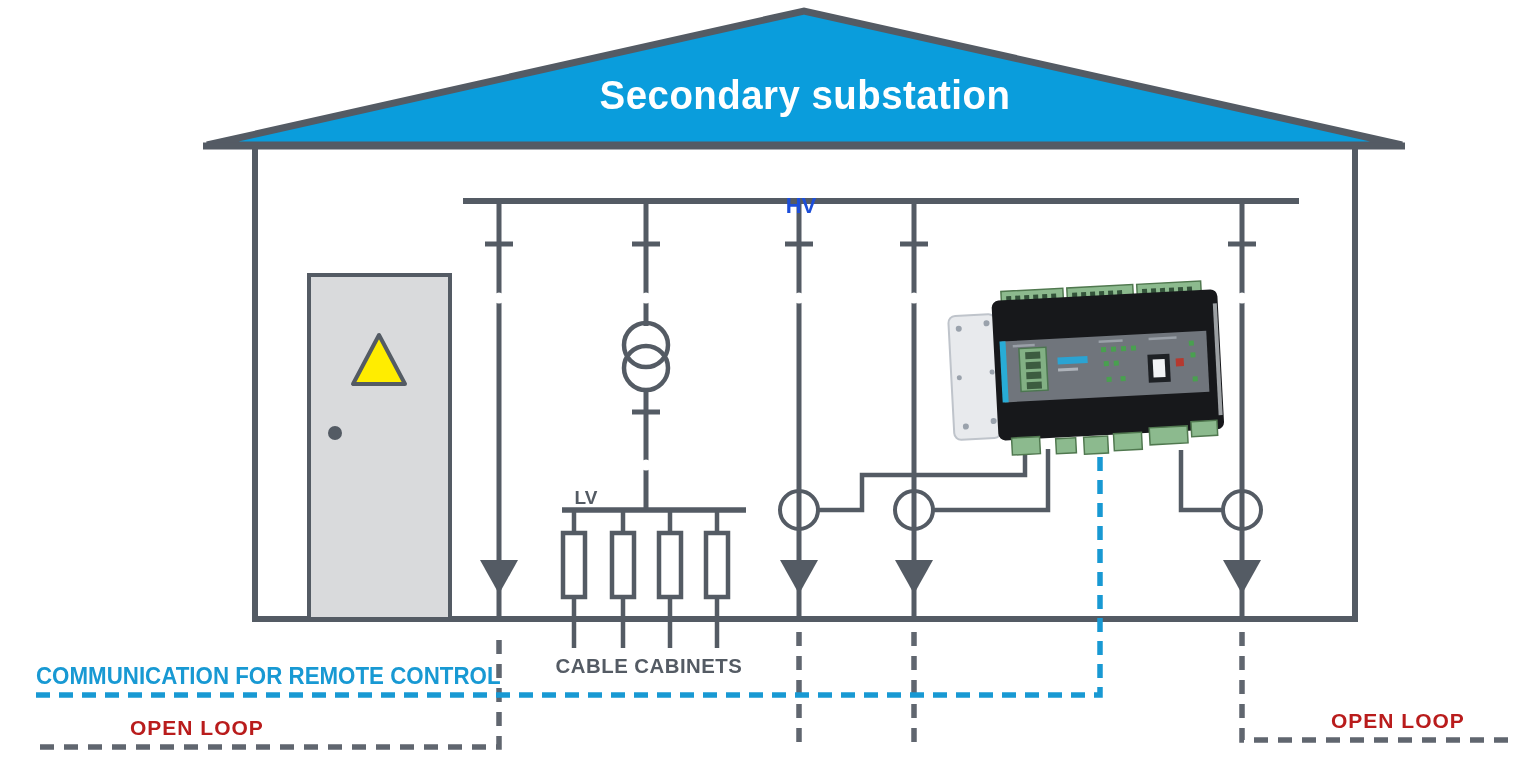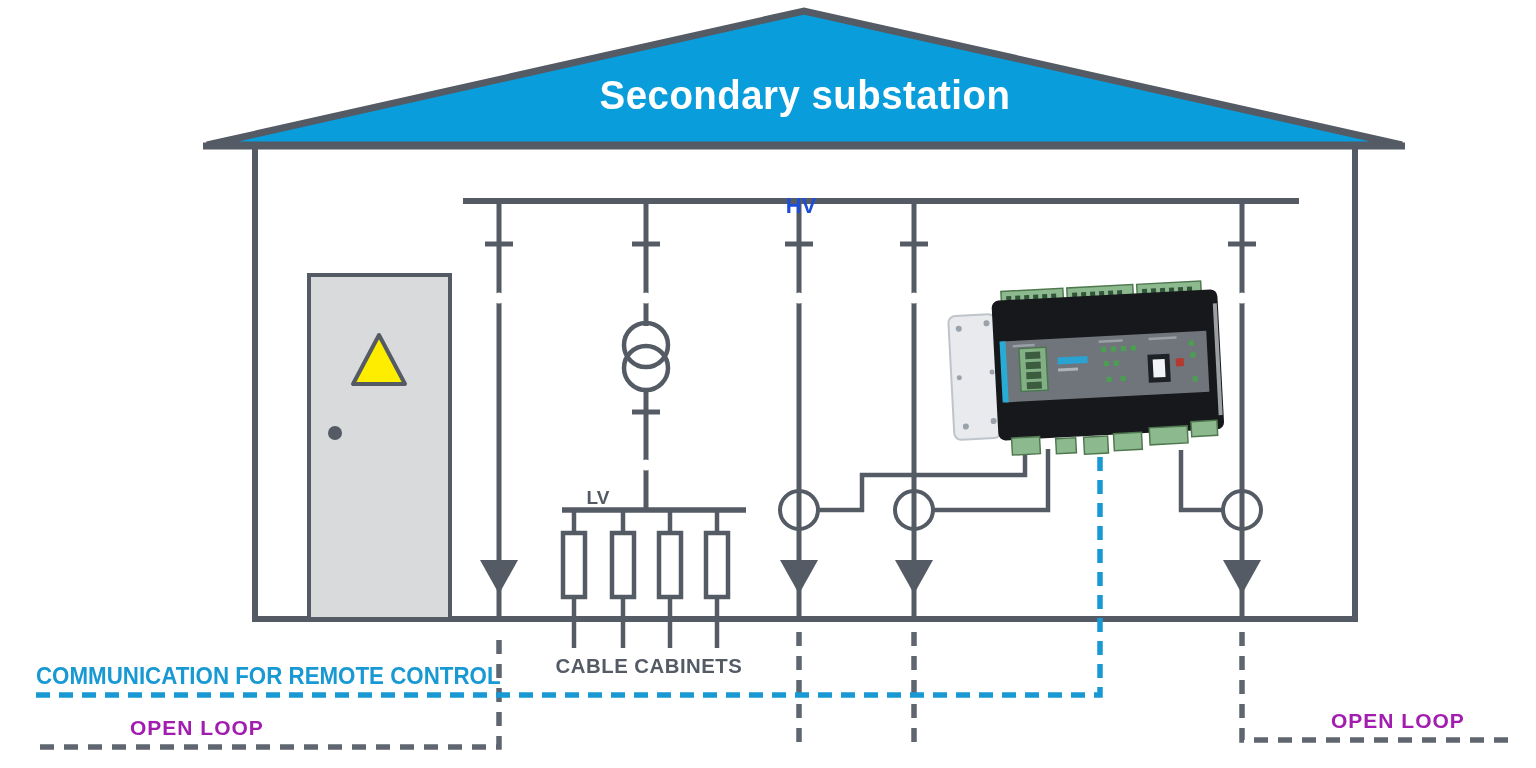--- a/index.html
+++ b/index.html
@@ -8,24 +8,24 @@
     font-family:"Liberation Sans","DejaVu Sans",sans-serif;background:#ffffff;padding-left:32px;
   }
   .stage svg{position:absolute;left:0;top:0;}
   .lbl{position:absolute;font-weight:bold;white-space:nowrap;}
   .lbl-title{
     left:400px;top:73px;width:810px;text-align:center;
     font-size:40px;color:#ffffff;letter-spacing:.5px;
     transform:scaleX(.96);transform-origin:center;
   }
   .lbl-hv{left:771px;top:165px;width:60px;text-align:center;font-size:22px;color:#1d4ed8;margin-top:28px;}
-  .lbl-lv{left:576px;top:487px;width:44px;text-align:center;font-size:19px;color:#545b64;}
+  .lbl-lv{left:564px;top:487px;width:44px;text-align:center;font-size:19px;color:#545b64;}
   .lbl-cable{left:540px;top:654px;width:218px;text-align:center;font-size:21px;color:#545b64;letter-spacing:.5px;transform:scaleX(.97);}
   .lbl-comm{left:36px;top:662px;font-size:24px;color:#1899d3;transform:scaleX(.93);transform-origin:left;}
-  .lbl-oloop{font-size:21px;color:#a21caf;letter-spacing:1px;}
+  .lbl-oloop{font-size:21px;color:#b91c1c;letter-spacing:1px;}
   .lbl-oloop.left{left:130px;top:716px;}
   .lbl-oloop.right{left:1331px;top:709px;}
 </style>
 </head>
 <body>
 
 <div class="stage">
 
 <svg width="1536" height="768" viewBox="0 0 1536 768">
 

